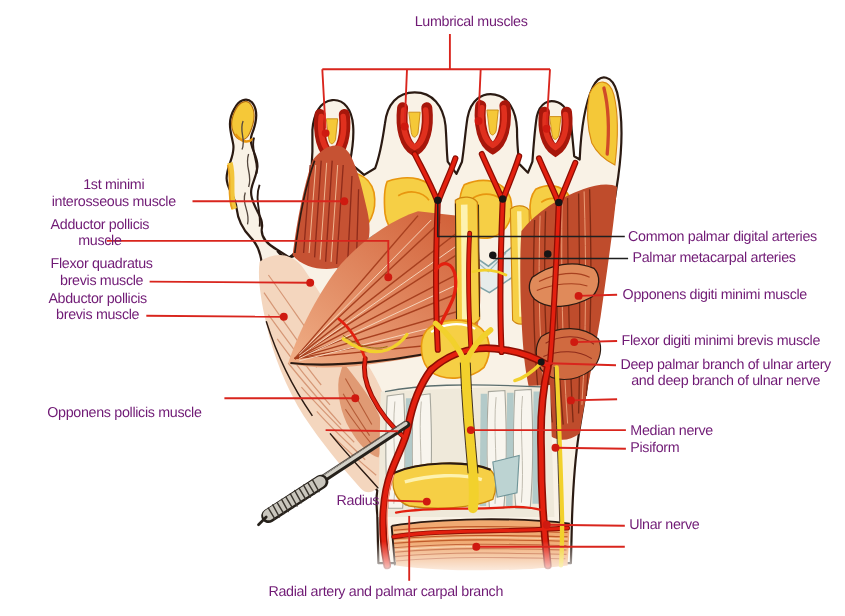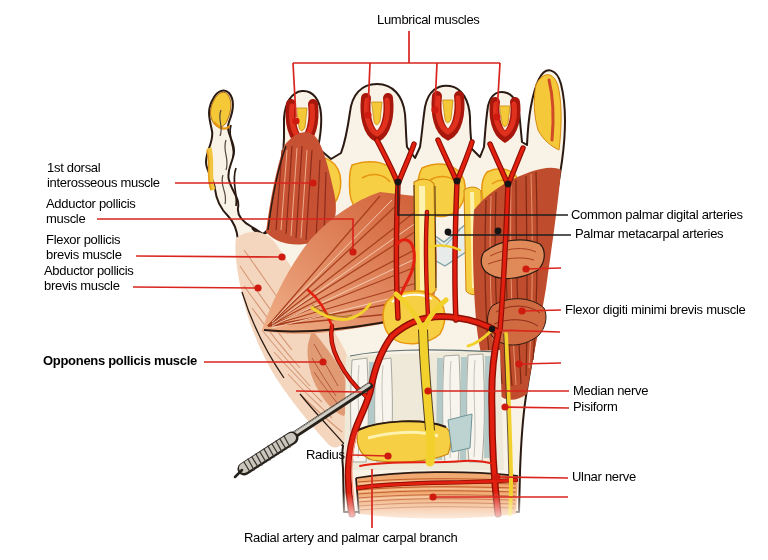--- a/index.html
+++ b/index.html
@@ -1,20 +1,20 @@
 <!DOCTYPE html>
 <html><head>
 <meta charset="utf-8">
 <style>
   html,body { margin:0; padding:0; background:#ffffff; }
   .stage { position:relative; width:768px; height:560px; background:#ffffff; overflow:hidden;
            font-family:"Liberation Sans", sans-serif; }
   .art { position:absolute; left:0; top:0; }
   .lbl { position:absolute; font-size:13px; line-height:14.5px; letter-spacing:-0.3px;
-         color:#000000; white-space:pre-line; }
+         color:#701a75; white-space:pre-line;text-align:center; }
 </style>
 </head>
 <body>
 
 <div class="stage">
 
   <svg class="art" width="768" height="560" viewBox="0 0 768 560" aria-hidden="true">
     <defs>
       <linearGradient id="fadeB" x1="0" y1="0" x2="0" y2="1">
         <stop offset="0" stop-color="#ffffff" stop-opacity="0"></stop>
@@ -337,32 +337,35 @@
         <circle cx="508" cy="184" r="3.4"></circle>
           <circle cx="448" cy="232" r="3.4"></circle>
         <circle cx="498" cy="231" r="3.4"></circle>
           <circle cx="492" cy="329" r="3.2"></circle>
       </g>
     </g>
   </svg>
 
   <div class="lbl" style="left:377px; top:13px;">Lumbrical muscles</div>
 
-  <div class="lbl" style="left:47px;  top:161px;">1st dorsal
+  <div class="lbl" style="left:47px;  top:161px;">1st minimi
 interosseous muscle</div>
   <div class="lbl" style="left:46px;  top:197px;">Adductor pollicis
 muscle</div>
-  <div class="lbl" style="left:46px;  top:233px;">Flexor pollicis
+  <div class="lbl" style="left:46px;  top:233px;">Flexor quadratus
 brevis muscle</div>
   <div class="lbl" style="left:44px;  top:264px;">Abductor pollicis
 brevis muscle</div>
-  <div class="lbl" style="left:43px;  top:354px;font-weight:bold;">Opponens pollicis muscle</div>
+  <div class="lbl" style="left:43px;  top:368px;">Opponens pollicis muscle</div>
   <div class="lbl" style="left:306px; top:448px;">Radius</div>
 
   <div class="lbl" style="left:244px; top:531px;">Radial artery and palmar carpal branch</div>
 
   <div class="lbl" style="left:575px; top:227px;">Palmar metacarpal arteries</div>
   <div class="lbl" style="left:571px; top:208px;">Common palmar digital arteries</div>
+  <div class="lbl" style="left:566px; top:261px;">Opponens digiti minimi muscle</div>
   <div class="lbl" style="left:565px; top:303px;">Flexor digiti minimi brevis muscle</div>
+  <div class="lbl" style="left:564px; top:324px;">Deep palmar branch of ulnar artery
+and deep branch of ulnar nerve</div>
   <div class="lbl" style="left:573px; top:384px;">Median nerve</div>
   <div class="lbl" style="left:573px; top:400px;">Pisiform</div>
   <div class="lbl" style="left:572px; top:470px;">Ulnar nerve</div>
 </div>
 
 </body></html>

